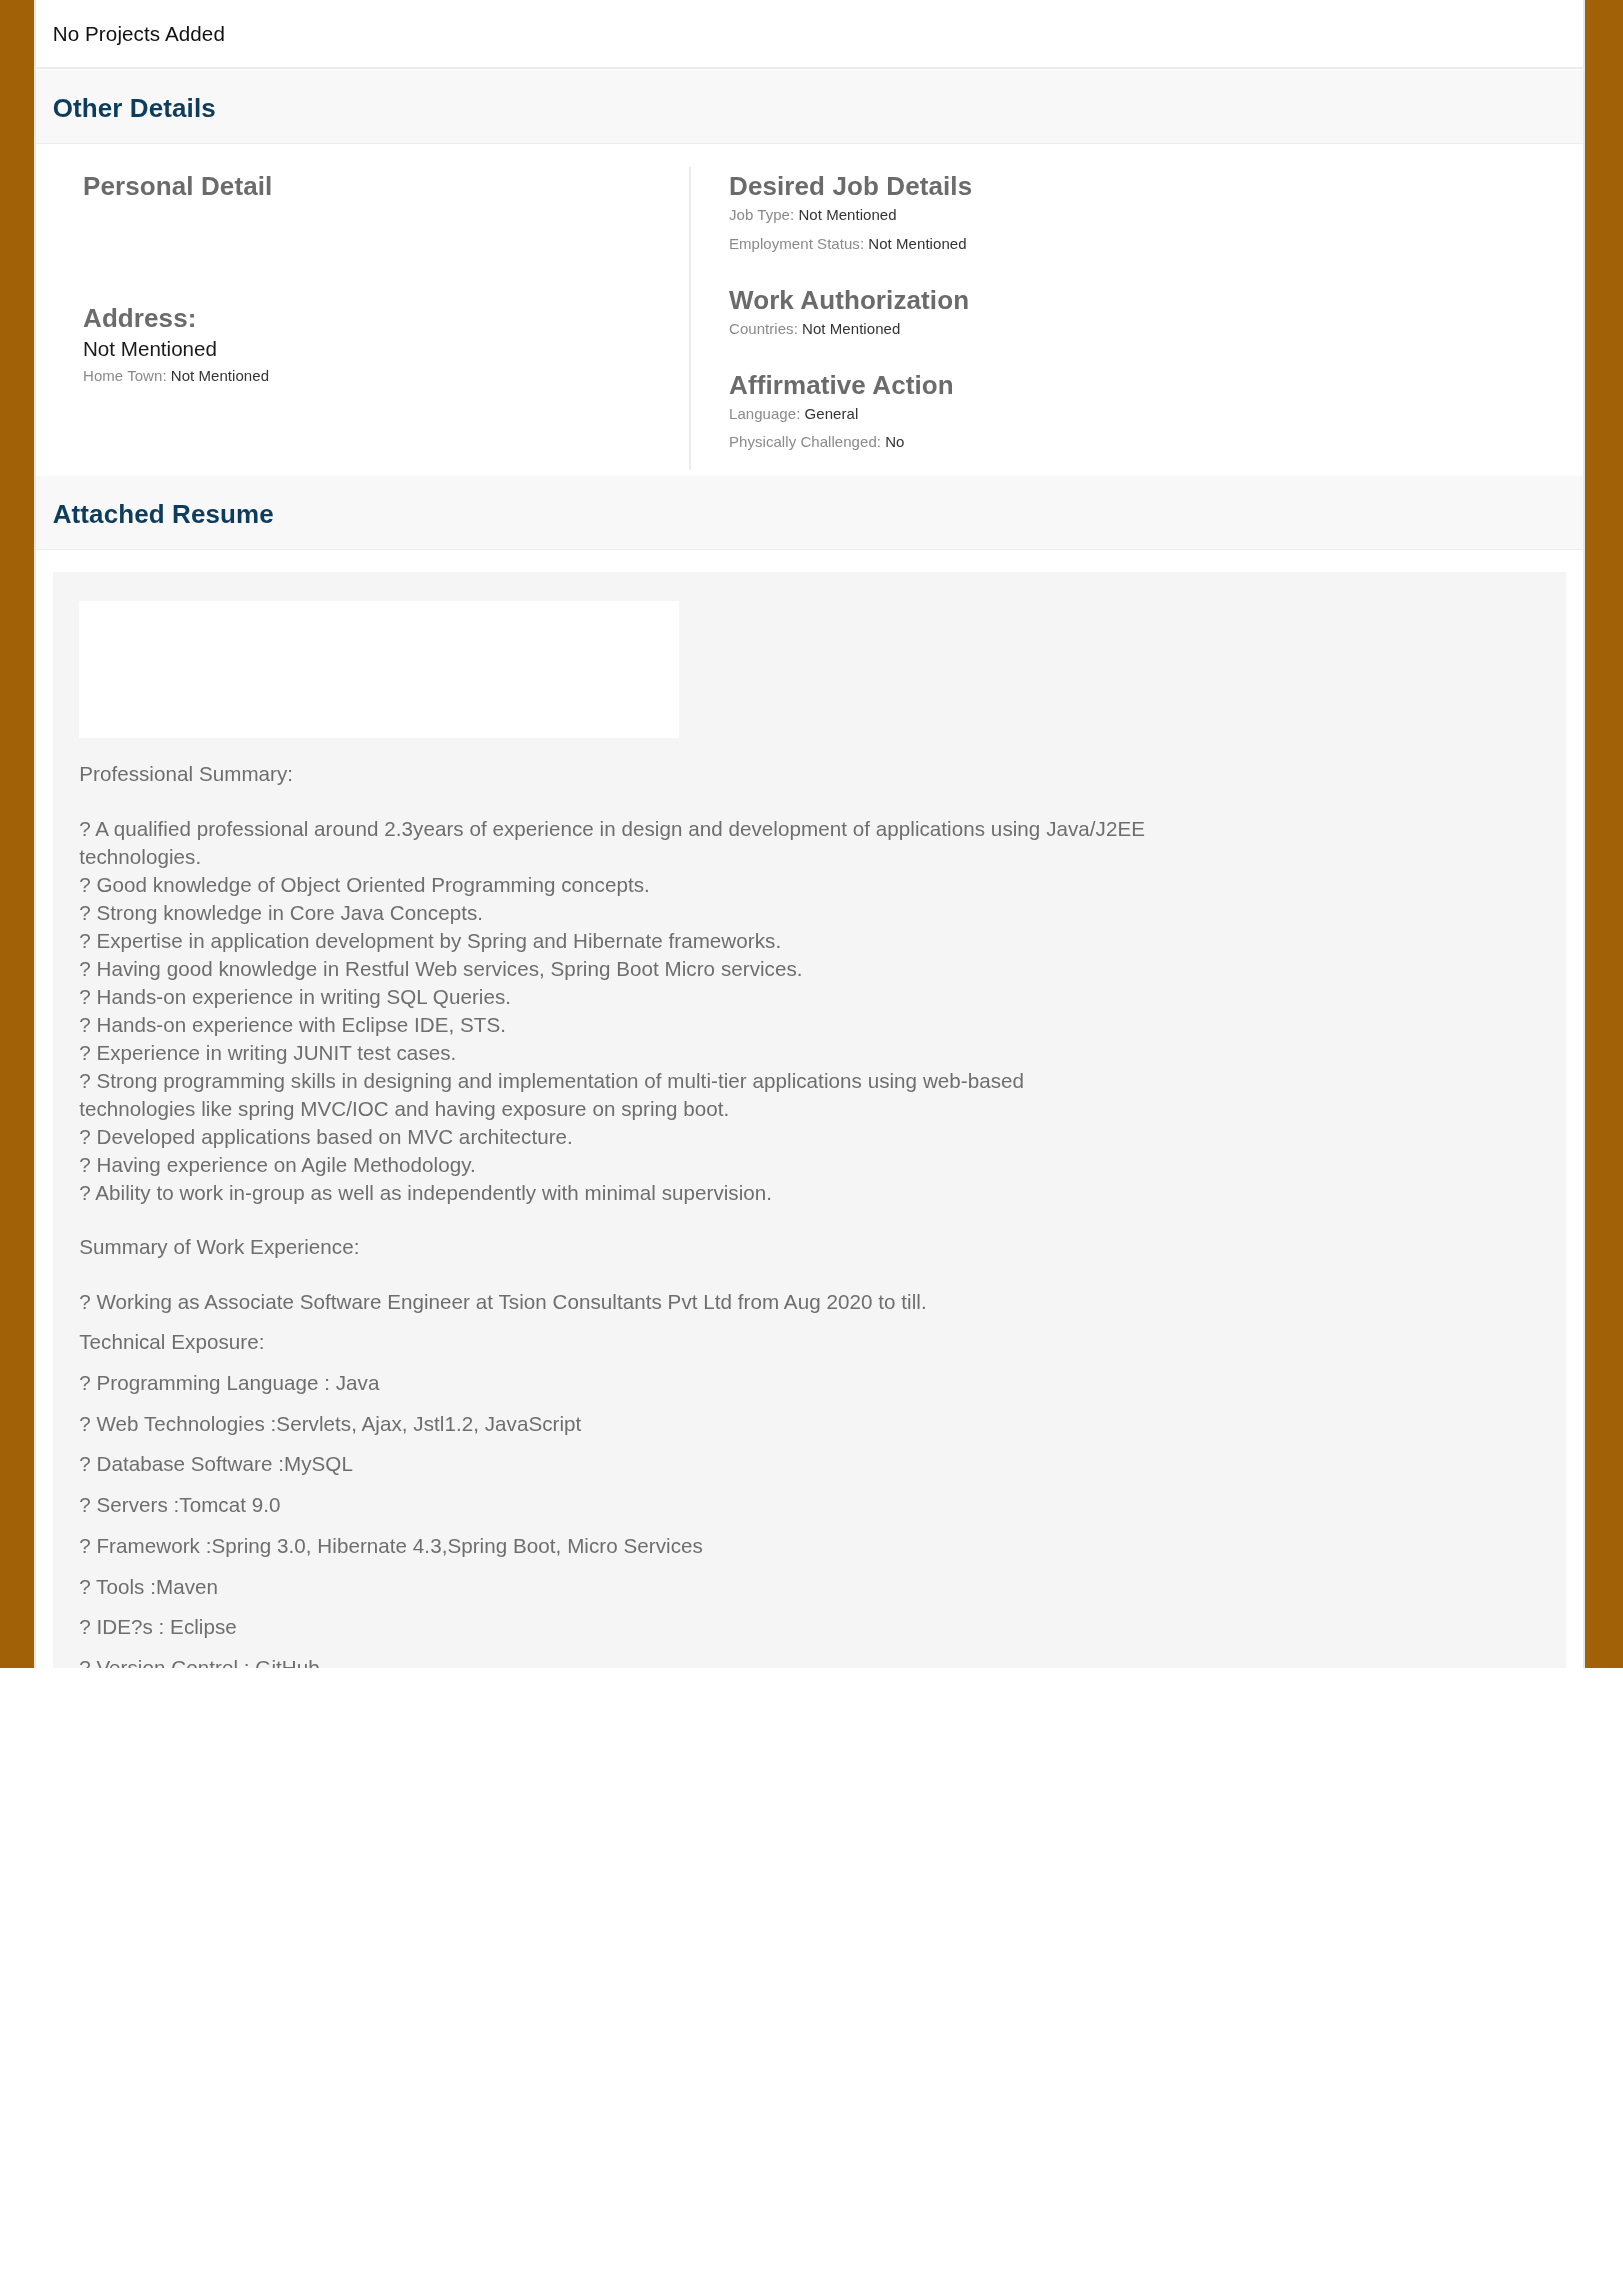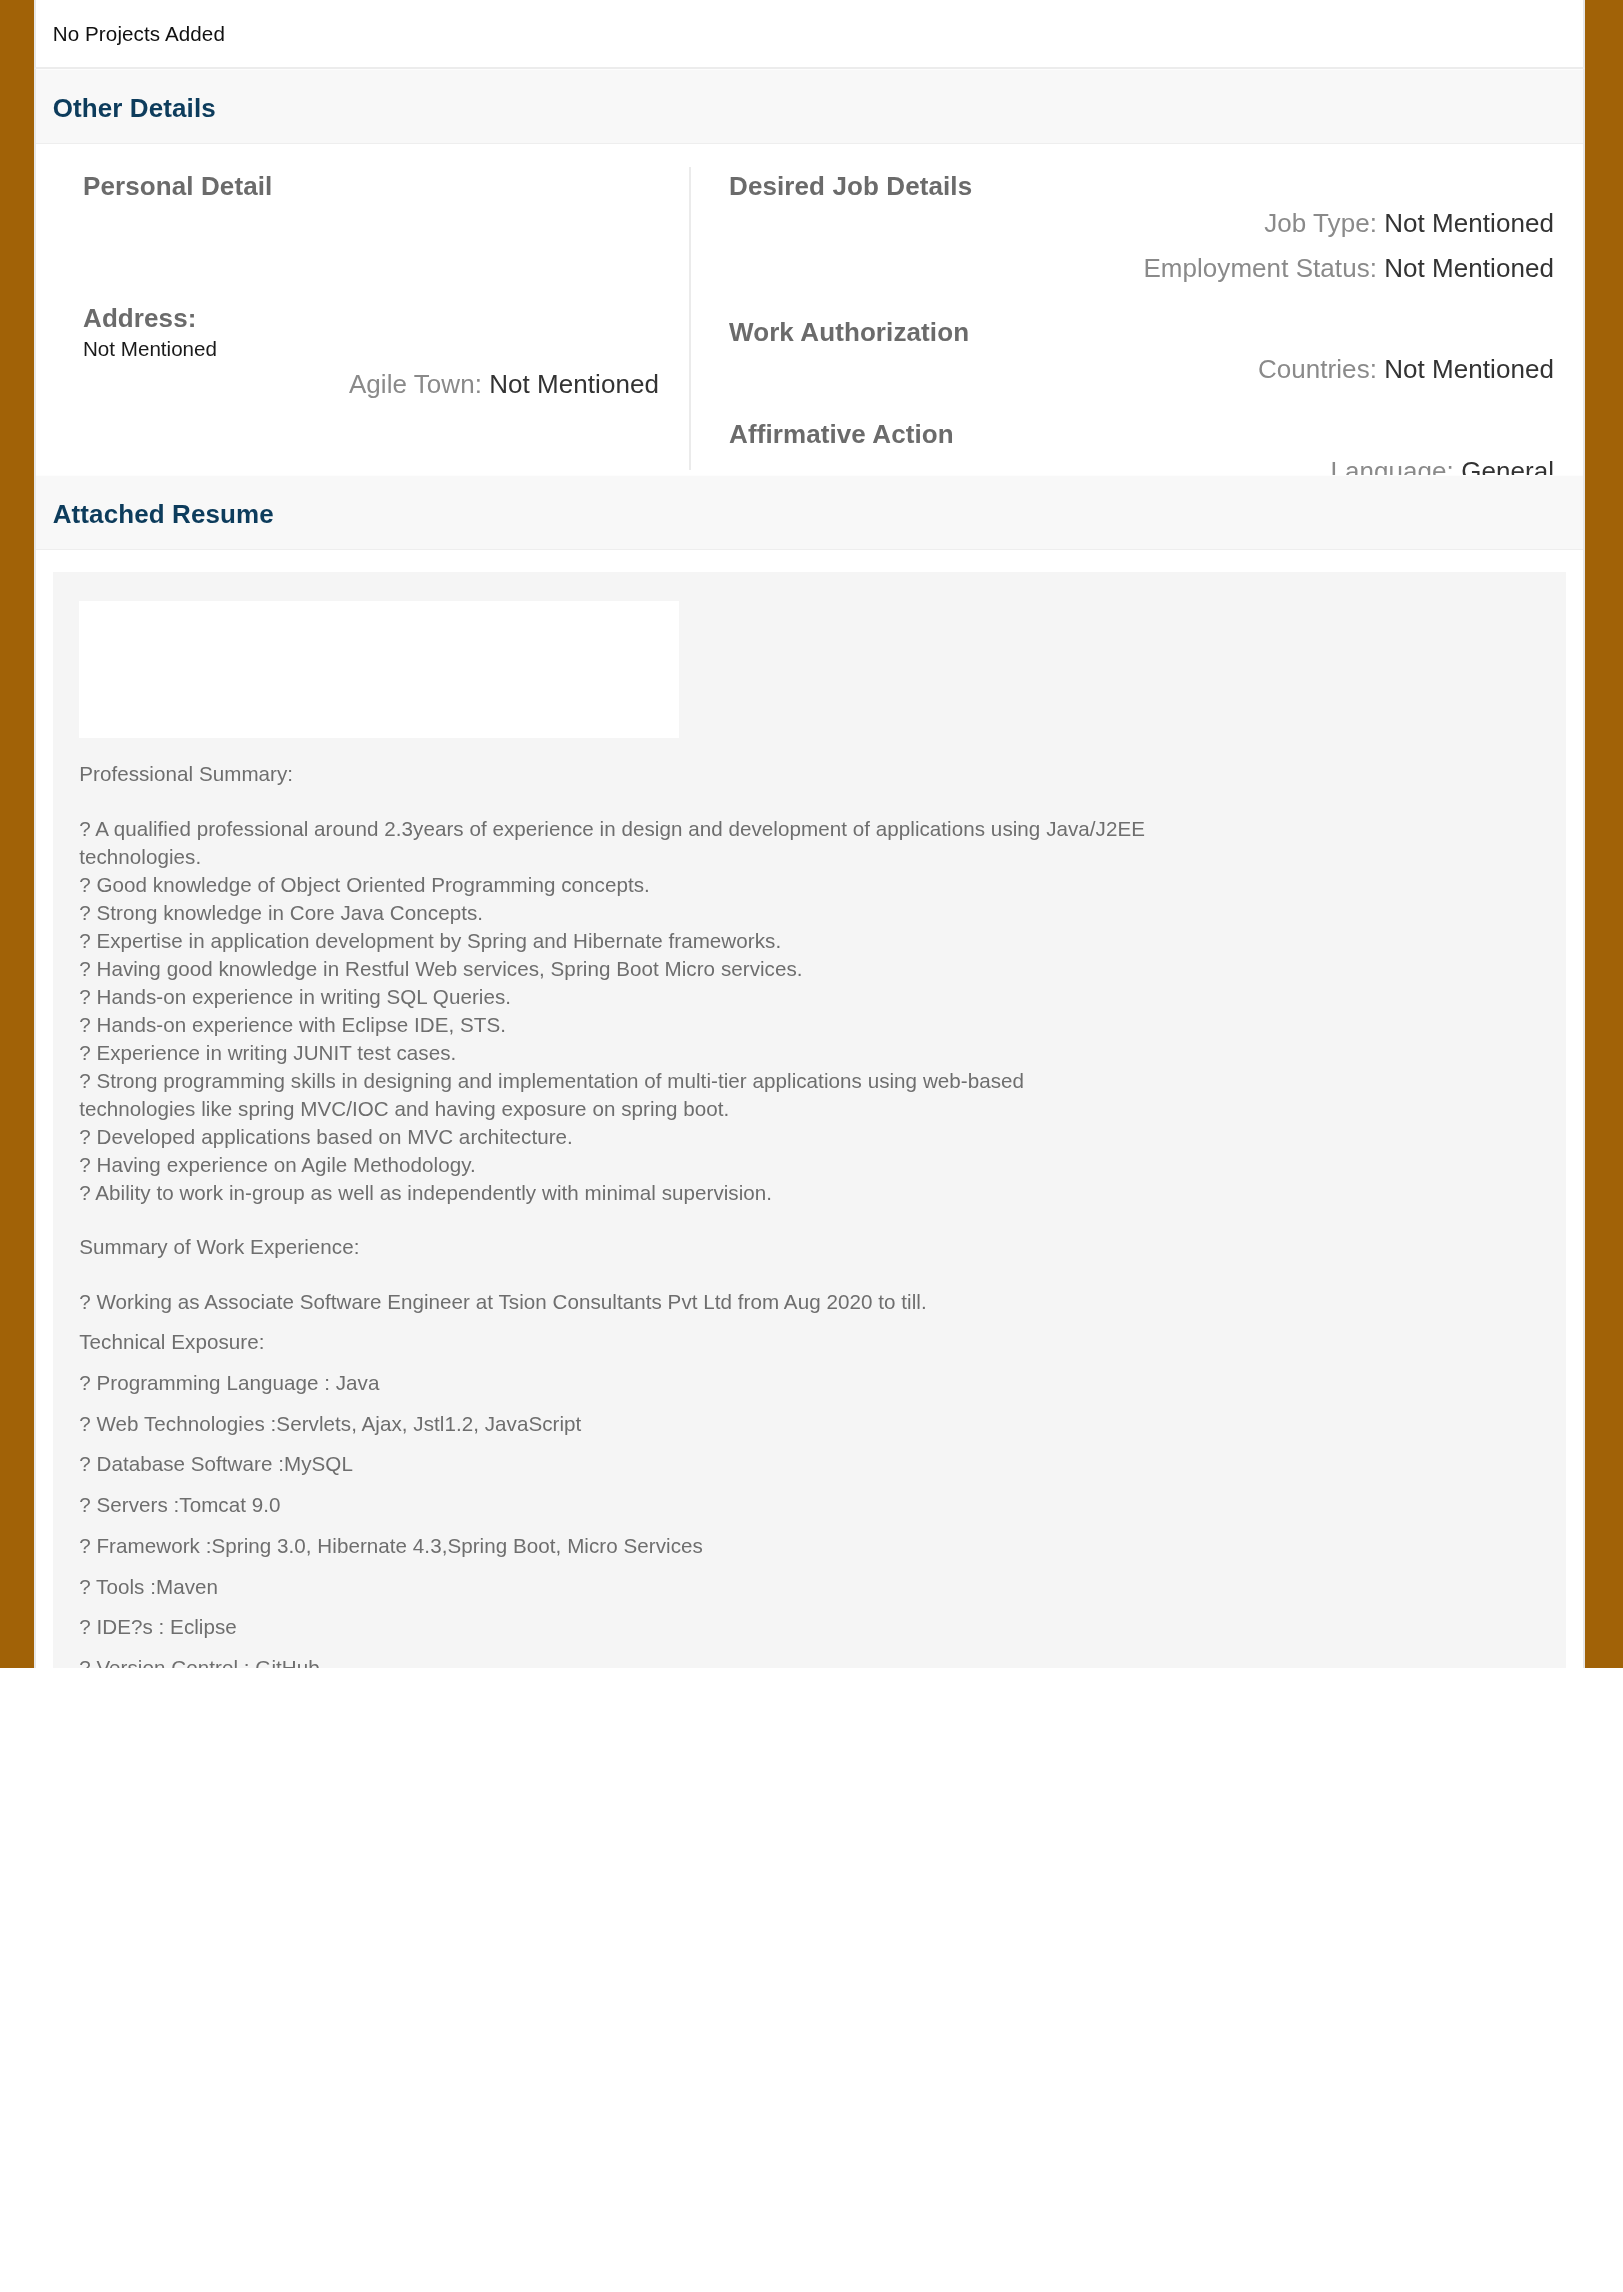--- a/index.html
+++ b/index.html
@@ -90,26 +90,25 @@
     font-weight: bold;
     color: #6b6b6b;
     margin: 0 0 5.9px 0;
     letter-spacing: 0.1px;
   }
   .sub-head.addr { margin-top: 101px; margin-bottom: 2px; }
   .sub-head.tight { margin-bottom: 2px; }
   .sub-head.spaced { margin-top: 30px; margin-bottom: 2px; }
 
   .kv {
-    font-size: 26px;
+    font-size: 15px;
     color: #8a8a8a;
     line-height: 1.48;
     margin: 0 0 5.9px 0;
     letter-spacing: 0.05px;
-    text-align: right;
   }
   .kv .val { color: #333333; }
   .plain-val {
     font-size: 20.6px;
     color: #1a1a1a;
     line-height: 1.3;
     margin: 0 0 2px 0;
   }
 
   
@@ -157,21 +156,21 @@
 
     <div class="od-body">
 
       <div class="od-col-left">
         <h3 class="sub-head">Personal Detail</h3>
 
         <h3 class="sub-head addr">Address:</h3>
 
         <p class="plain-val">Not Mentioned</p>
 
-        <p class="kv"><span>Agile Town: </span><span class="val">Not Mentioned</span></p>
+        <p class="kv"><span>Home Town: </span><span class="val">Not Mentioned</span></p>
       </div>
 
       <div class="od-divider"></div>
 
       <div class="od-col-right">
 
         <h3 class="sub-head tight">Desired Job Details</h3>
         <p class="kv"><span>Job Type: </span><span class="val">Not Mentioned</span></p>
         <p class="kv"><span>Employment Status: </span><span class="val">Not Mentioned</span></p>
 

